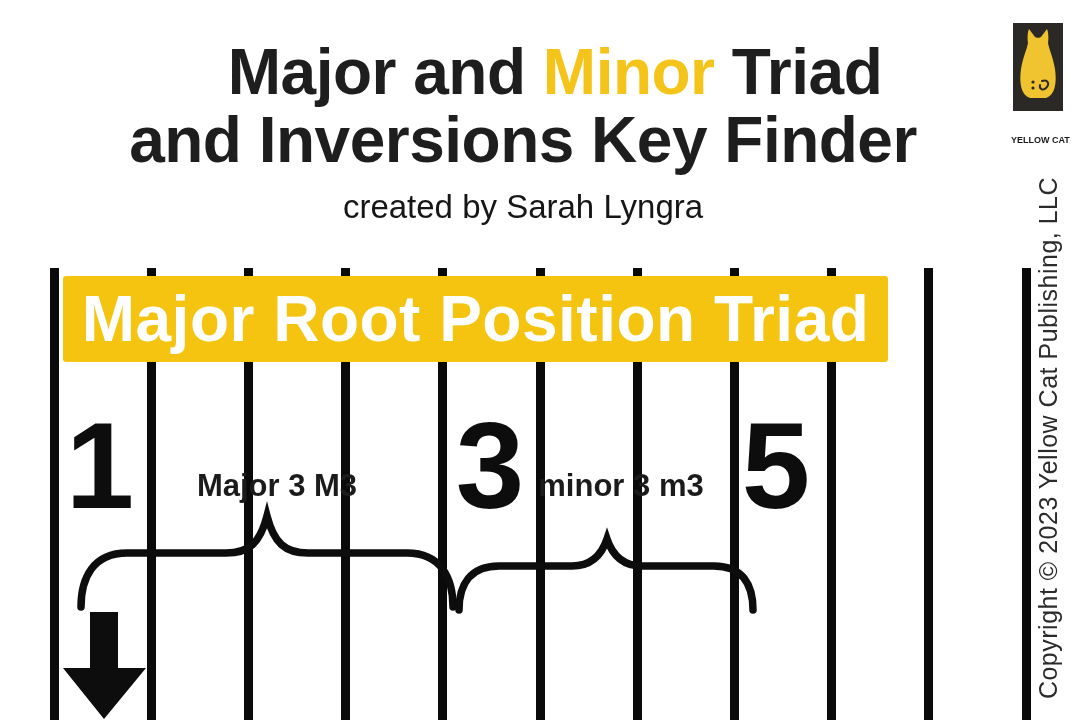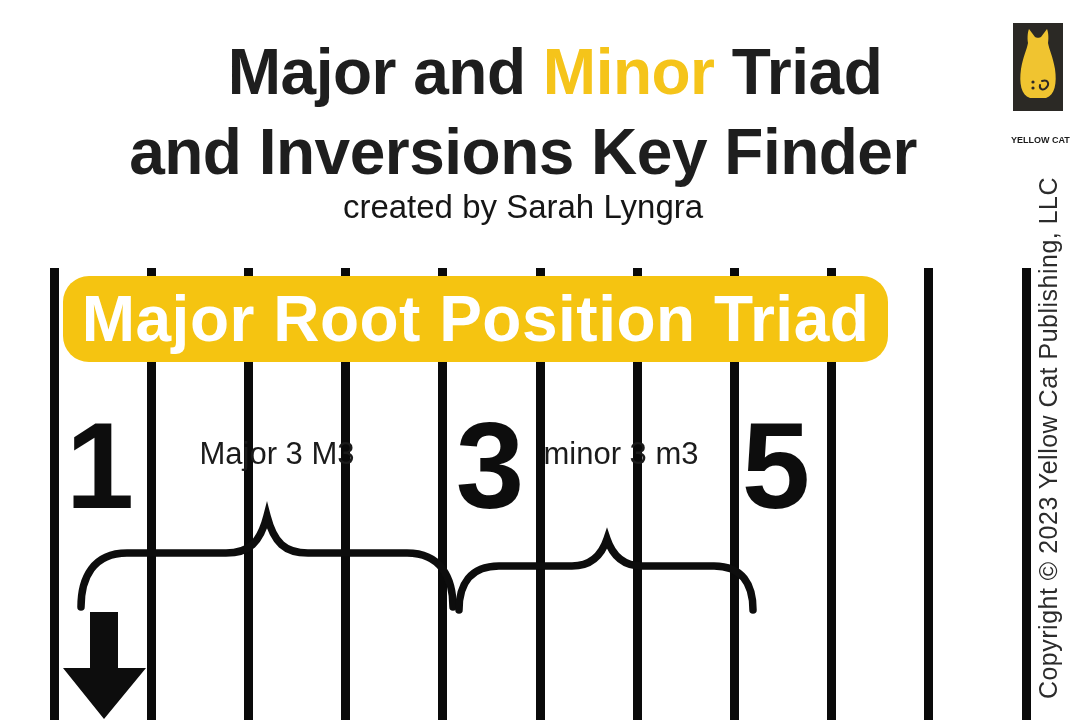--- a/index.html
+++ b/index.html
@@ -7,51 +7,51 @@
     position:relative;width:1080px;height:720px;overflow:hidden;background:#ffffff;
     font-family:"Liberation Sans","DejaVu Sans",sans-serif;
   }
   
   .title-line{
     position:absolute;left:0;width:1046px;text-align:center;
     font-weight:700;font-size:64px;letter-spacing:-0.5px;color:#1e1e1e;line-height:1;
     white-space:nowrap;
   }
   .title-line1{top:40px;padding-left:32px;}
-  .title-line2{top:120px;}
+  .title-line2{top:108px;}
   .hl-yellow{color:#f5c41a;}
   .subtitle{
     position:absolute;top:190px;left:0;width:1046px;text-align:center;
     font-weight:400;font-size:33px;color:#161616;line-height:1;white-space:nowrap;
   }
   
   .vline{
     position:absolute;top:268px;bottom:0;width:9px;background:#0a0a0a;z-index:2;
   }
   
   .banner{
     position:absolute;left:63px;top:276px;width:825px;height:86px;
-    background:#f5c411;border-radius:26px;z-index:3;
+    background:#f5c411;border-radius:3px;z-index:3;
     display:flex;align-items:center;justify-content:center;
   }
   .banner span{
     color:#ffffff;font-weight:700;font-size:64px;letter-spacing:0.5px;
     line-height:1;white-space:nowrap;
   }
   
   .degree{
     position:absolute;top:404px;transform:translateX(-50%);
     font-weight:700;font-size:123px;line-height:1;color:#0d0d0d;z-index:4;
   }
   .deg-1{left:100px;}
   .deg-3{left:490px;}
   .deg-5{left:776px;}
   .interval-label{
-    position:absolute;top:438px;transform:translateX(-50%);
-    font-weight:400;font-size:31px;line-height:1;color:#1b1b1b;z-index:4;white-space:nowrap;
+    position:absolute;top:470px;transform:translateX(-50%);
+    font-weight:700;font-size:31px;line-height:1;color:#1b1b1b;z-index:4;white-space:nowrap;
   }
   .int-major{left:277px;}
   .int-minor{left:621px;}
   .overlay{position:absolute;left:0;top:0;z-index:4;pointer-events:none;}
   
   .logo{position:absolute;left:1013px;top:23px;width:50px;text-align:center;z-index:5;}
   .logo-label{
     display:block;margin-top:20px;font-size:9px;font-weight:600;letter-spacing:0px;
     color:#1a1a1a;white-space:nowrap;transform:translateX(-2px);
   }

